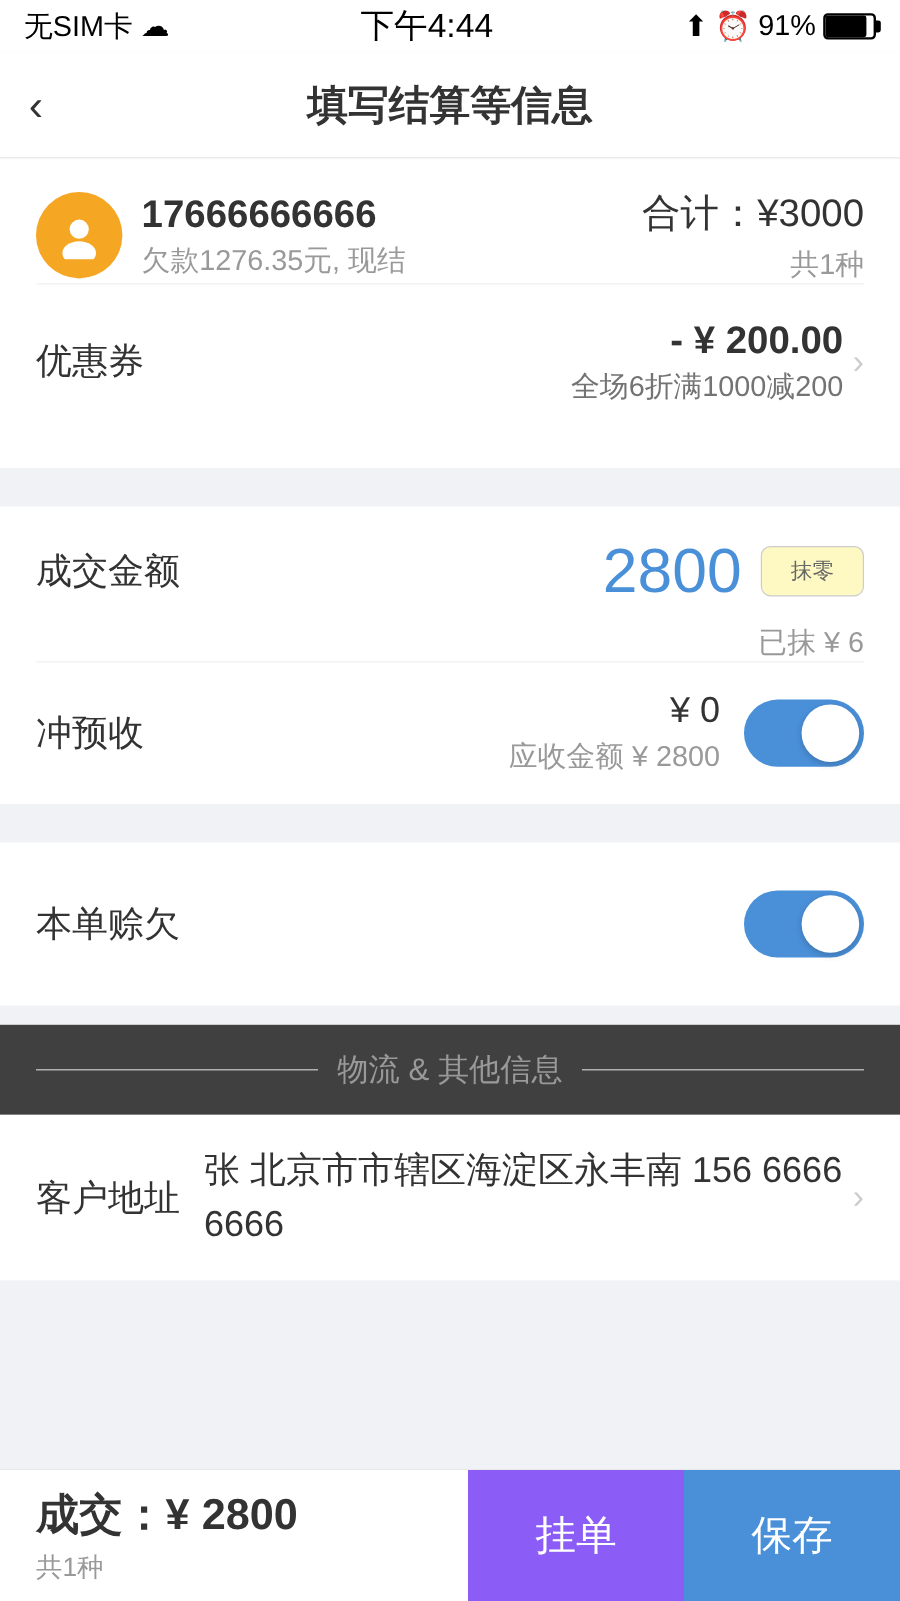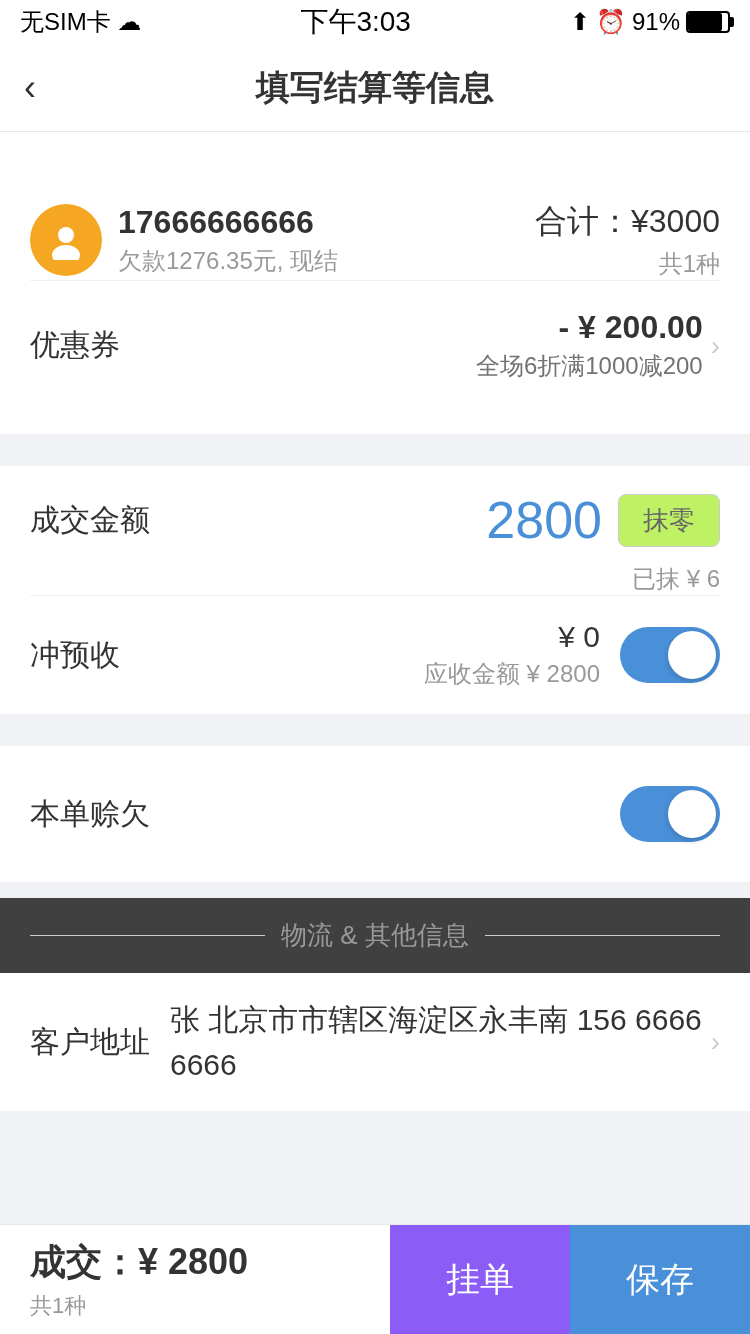--- a/index.html
+++ b/index.html
@@ -59,21 +59,20 @@
       background: #fff;
       padding: 24px 30px;
       margin-bottom: 16px;
     }
 
     
     .user-row {
       display: flex;
       align-items: center;
       justify-content: space-between;
-      margin-top: 44px;
     }
     .user-left { display: flex; align-items: center; gap: 16px; }
     .avatar {
       width: 72px;
       height: 72px;
       border-radius: 50%;
       background: #f5a623;
       display: flex;
       align-items: center;
       justify-content: center;
@@ -120,23 +119,23 @@
       justify-content: space-between;
       margin-bottom: 12px;
     }
     .trans-label { font-size: 30px; color: #333; }
     .trans-right { display: flex; align-items: center; gap: 16px; }
     .trans-amount { font-size: 52px; color: #4a90d9; font-weight: 500; }
     .round-btn {
       border: 1px solid #ccc;
       border-radius: 8px;
       padding: 8px 24px;
-      font-size: 26px;
+      font-size: 18px;
       color: #666;
-      background: #bef264;
+      background: #fef9c3;
       cursor: pointer;
     }
     .trans-sub { font-size: 24px; color: #999; text-align: right; }
 
     
     .precollect-row {
       display: flex;
       align-items: center;
       justify-content: space-between;
       padding-top: 24px;
@@ -267,21 +266,21 @@
       padding-bottom: 120px;
     }
   </style>
 </head>
 <body>
 
 <div class="status-bar">
   <div class="status-left">
     <span>无SIM卡 ☁</span>
   </div>
-  <div class="status-center">下午3:03</div>
+  <div class="status-center">下午4:44</div>
   <div class="status-right">
     <span>⬆</span>
     <span>⏰</span>
     <span>91%</span>
     <span style="display:inline-block;width:44px;height:22px;border:2px solid #000;border-radius:4px;position:relative;background:#fff;">
       <span style="display:block;width:85%;height:100%;background:#000;border-radius:2px;"></span>
       <span style="position:absolute;right:-6px;top:50%;transform:translateY(-50%);width:4px;height:10px;background:#000;border-radius:0 2px 2px 0;"></span>
     </span>
   </div>
 </div>

